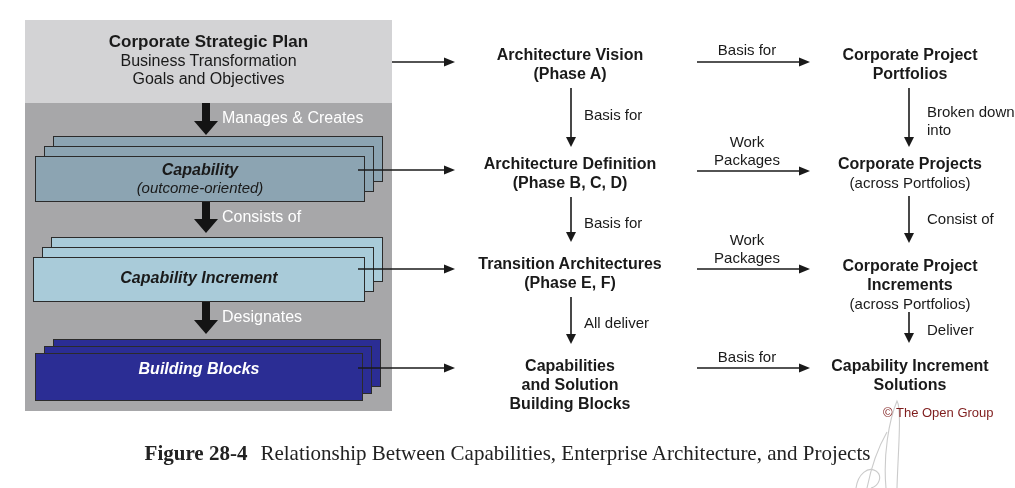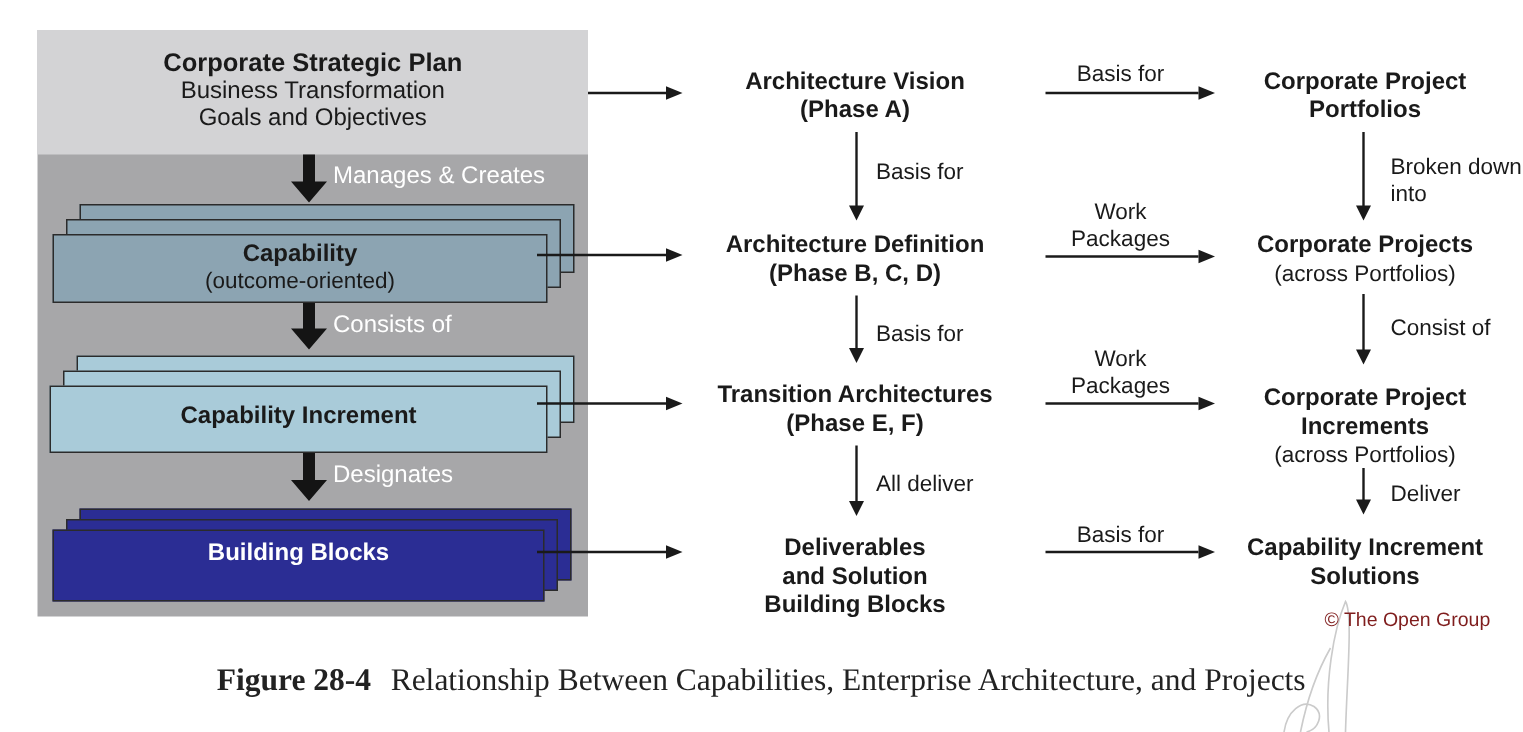--- a/index.html
+++ b/index.html
@@ -8,21 +8,21 @@
   .abs{position:absolute;}
 
   
   .panel{left:25px;top:20px;width:367px;height:391px;background:#a7a7a9;z-index:1;}
   .panel-header{left:25px;top:20px;width:367px;height:83px;background:#d3d3d5;
                 text-align:center;z-index:2;}
   .ph-title{font-weight:bold;font-size:17px;line-height:20px;padding-top:12px;}
   .ph-line{font-size:16px;line-height:17.5px;}
 
   
-  .stack{z-index:3;}
+  .stack{z-index:3;font-style:italic;}
   .sbox{position:absolute;box-sizing:border-box;border:1.6px solid #2b2b2b;}
   .cap-fill{background:#8ca4b2;}
   .inc-fill{background:#a9cbd9;}
   .bld-fill{background:#2b2d94;color:#ffffff;}
   .sbox-text{width:100%;text-align:center;}
   .bx-title{font-weight:bold;font-size:16px;line-height:19px;}
   .bx-sub{font-size:15px;line-height:18px;}
 
   
   .wlabel{color:#ffffff;font-size:16px;z-index:4;}
@@ -103,21 +103,21 @@
   </div>
   <div class="abs node mcol" style="top:154px">
     <div>Architecture Definition</div>
     <div>(Phase B, C, D)</div>
   </div>
   <div class="abs node mcol" style="top:254px">
     <div>Transition Architectures</div>
     <div>(Phase E, F)</div>
   </div>
   <div class="abs node mcol" style="top:356px">
-    <div>Deliverables</div>
+    <div>Capabilities</div>
     <div>and Solution</div>
     <div>Building Blocks</div>
   </div>
 
   <div class="abs elabel" style="left:584px;top:106px">Basis for</div>
   <div class="abs elabel" style="left:584px;top:214px">Basis for</div>
   <div class="abs elabel" style="left:584px;top:314px">All deliver</div>
 
   <div class="abs node rcol" style="top:45px">
     <div>Corporate Project</div>

